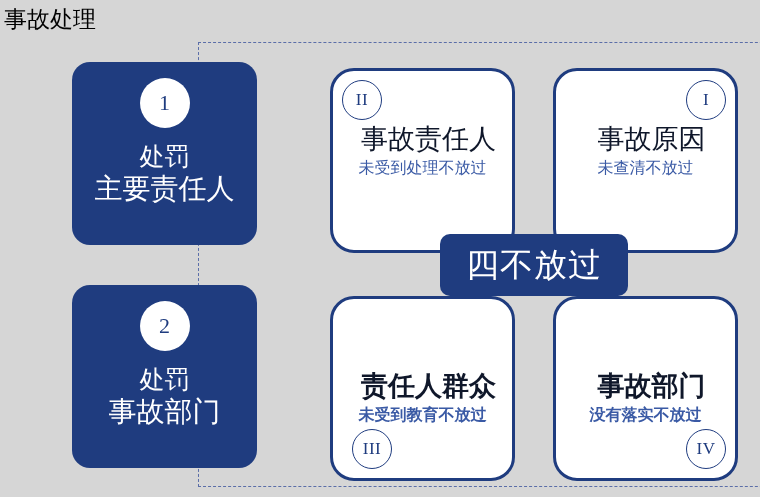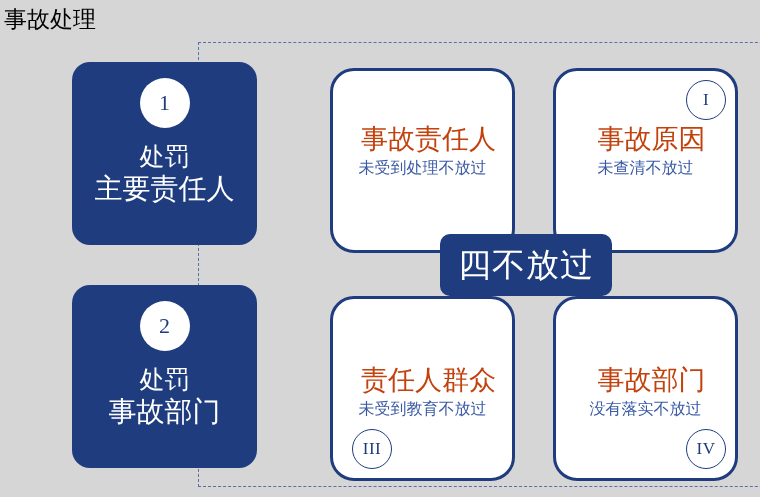--- a/index.html
+++ b/index.html
@@ -96,39 +96,39 @@
   .roman.bl{left:19px;bottom:9px;}
   .roman.br{right:9px;bottom:9px;}
 
   .card-text{
     position:absolute;
     left:0;right:0;
     text-align:center;
     color:#2a4a96;
   }
   .card .card-text.pos-top{top:52px;}
-  .card .card-text.pos-bottom{bottom:58px;}
+  .card .card-text.pos-bottom{bottom:52px;font-weight:bold;}
   .card-head{
     font-size:27px;
     line-height:32px;
-    color:#c2410c;
+    color:#0f172a;
     padding-left:12px;
   }
   .card-sub{
     font-size:16px;
     line-height:22px;
     margin-top:2px;
     color:#3a5aa5;
   }
 
   
   .center-badge{
     position:absolute;
     left:440px;top:234px;
-    width:172px;height:62px;
+    width:188px;height:62px;
     background:#1f3c7f;
     border-radius:10px;
     display:flex;align-items:center;justify-content:center;
     color:#ffffff;
     font-size:33px;
     letter-spacing:1px;
     z-index:5;
   }
 </style>
 </head>
@@ -150,20 +150,21 @@
 
   <div class="step-box s2">
     <div class="step-circle">2</div>
     <div class="step-lines">
       <div class="step-line-1">处罚</div>
       <div class="step-line-2">事故部门</div>
     </div>
   </div>
 
   <div class="card c2">
+    <div class="roman tl">II</div>
     <div class="card-text pos-top">
       <div class="card-head">事故责任人</div>
       <div class="card-sub">未受到处理不放过</div>
     </div>
   </div>
 
   <div class="card c1">
     <div class="roman tr">I</div>
     <div class="card-text pos-top">
       <div class="card-head">事故原因</div>

